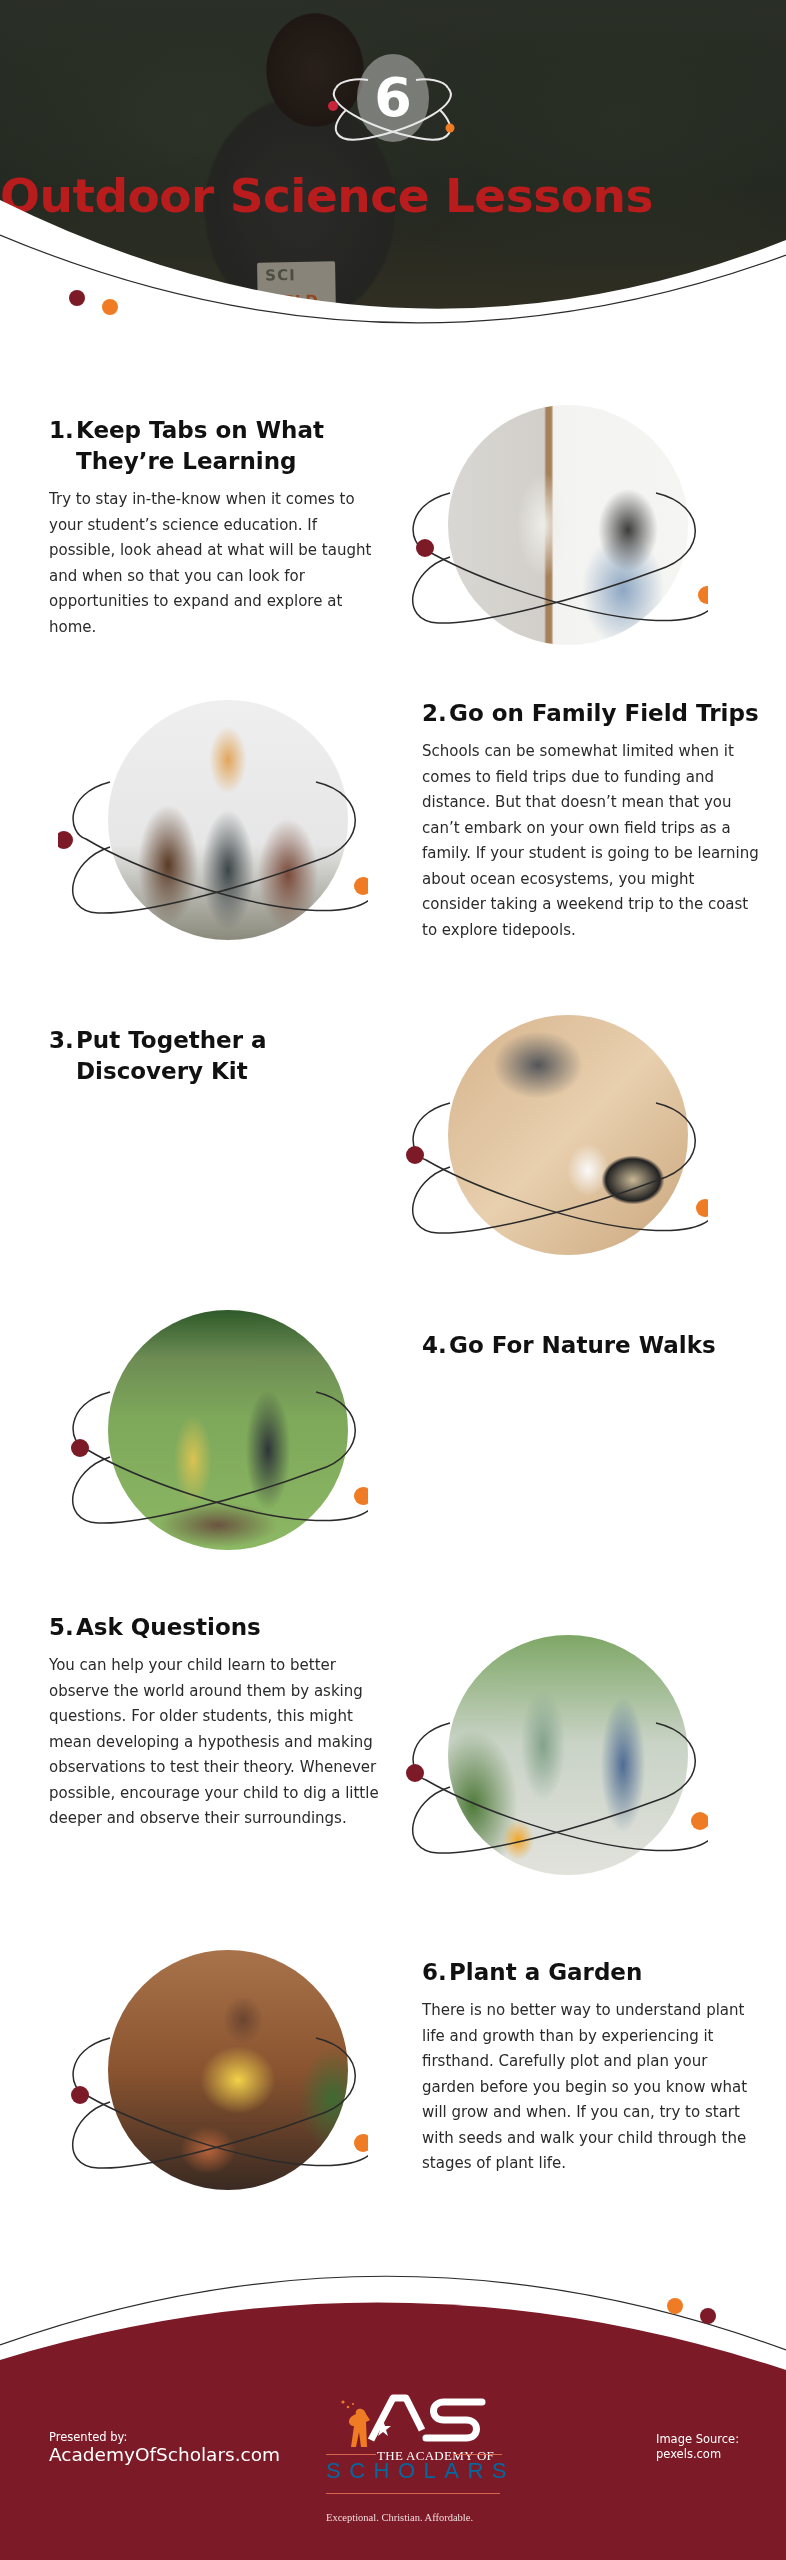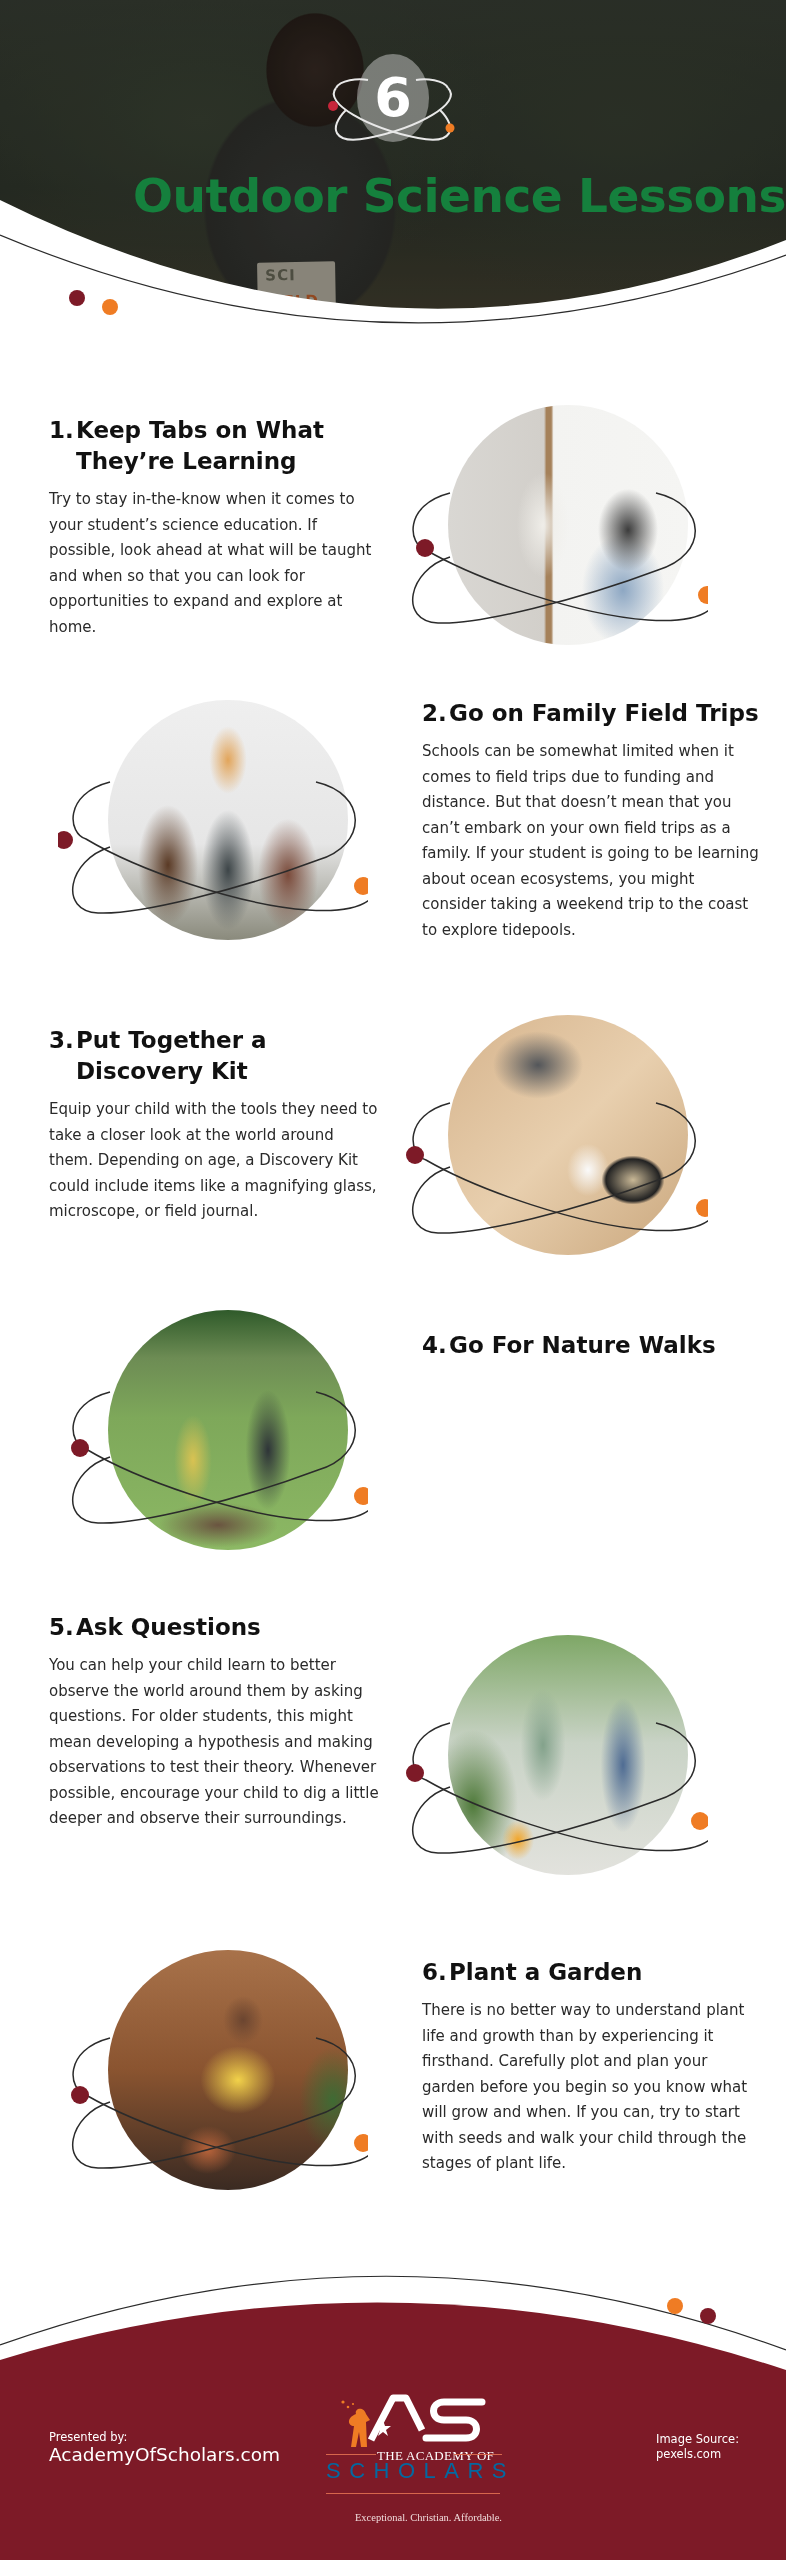--- a/index.html
+++ b/index.html
@@ -16,21 +16,21 @@
       radial-gradient(ellipse 420px 260px at 200px 120px, #3d4636 0%, transparent 70%),
       radial-gradient(ellipse 420px 260px at 620px 120px, #3a4234 0%, transparent 70%),
       linear-gradient(180deg, #3a4036 0%, #2f352c 55%, #4a4533 100%);
   }
   .hero-book { position: absolute; left: 258px; top: 262px; width: 78px; height: 110px; background: #bdb8a8; border-radius: 2px; transform: rotate(-1deg); }
   .hero-book span { position: absolute; left: 8px; font-weight: bold; font-size: 15px; letter-spacing: 1px; }
   .hero-shade { position: absolute; left: 0; top: 0; width: 786px; height: 340px; background: rgba(0,0,0,0.28); }
   .hero-curve { position: absolute; left: 0; top: 0; width: 786px; height: 340px; }
   .hero-badge { position: absolute; left: 328px; top: 48px; width: 130px; height: 110px; }
   .hero-badge-num { position: absolute; left: 343px; top: 68px; width: 100px; text-align: center; color: #fff; font-weight: bold; font-size: 54px; line-height: 60px; }
-  .hero-title { position: absolute; left: 0; top: 168px; width: 786px; text-align: right; color: #15803d; font-weight: bold; font-size: 47px; letter-spacing: -0.5px; }
+  .hero-title { position: absolute; left: 0; top: 168px; width: 786px; text-align: left; color: #b91c1c; font-weight: bold; font-size: 47px; letter-spacing: -0.5px; }
 
   
   .section { position: absolute; left: 0; width: 786px; }
   .sec-text { position: absolute; }
   .sec-heading { display: flex; font-weight: bold; font-size: 23px; line-height: 31px; color: #111; }
   .sec-heading .num { width: 27px; flex-shrink: 0; }
   .sec-body { margin-top: 10px; font-size: 15px; line-height: 25.5px; color: #2a2a2a; }
   .sec-figure { position: absolute; width: 310px; height: 260px; }
   .sec-photo { position: absolute; left: 50px; top: 10px; width: 240px; height: 240px; border-radius: 50%; overflow: hidden; }
   .sec-orbit { position: absolute; left: 0; top: 0; width: 310px; height: 260px; }
@@ -74,21 +74,21 @@
   .footer-svg { position: absolute; left: 0; top: 0; width: 786px; height: 320px; }
   .footer-left { position: absolute; left: 49px; top: 2430px; color: #fff; }
   .footer-left .lbl { font-size: 11.5px; line-height: 14px; }
   .footer-left .val { font-size: 18.5px; line-height: 22px; }
   .footer-right { position: absolute; left: 656px; top: 2432px; color: #fff; font-size: 11.5px; line-height: 15px; }
   .logo { position: absolute; left: 326px; top: 2392px; width: 176px; height: 140px; }
   .logo-as { position: absolute; left: 0; top: 0; width: 176px; height: 60px; }
   .logo-small { position: absolute; left: 51px; top: 56px; font-family: "Liberation Serif", serif; font-size: 13px; color: #fff; letter-spacing: 0.3px; }
   .logo-line { position: absolute; left: 0; width: 174px; height: 1px; background: #d7664c; }
   .logo-main { position: absolute; left: 0; top: 66px; width: 176px; text-align: center; font-family: Liberation Sans, sans-serif; font-size: 22px; color: #0369a1; letter-spacing: 8.5px; }
-  .logo-tag { position: absolute; left: 0; top: 120px; width: 176px; text-align: right; font-family: "Liberation Serif", serif; font-size: 10.5px; color: #f0dcdc; }
+  .logo-tag { position: absolute; left: 0; top: 120px; width: 176px; text-align: left; font-family: "Liberation Serif", serif; font-size: 10.5px; color: #f0dcdc; }
 </style>
 </head>
 <body>
 
 <header class="hero">
   <div class="hero-photo"></div>
   <div class="hero-book">
     <span style="top:4px;color:#6b6b5a">SCI</span>
     <span style="top:30px;color:#c9652e">FIELD</span>
     <span style="top:60px;color:#4d4d43">BOOK</span>
@@ -152,21 +152,20 @@
     <p class="sec-body">Schools can be somewhat limited when it comes to field trips due to funding and distance. But that doesn’t mean that you can’t embark on your own field trips as a family. If your student is going to be learning about ocean ecosystems, you might consider taking a weekend trip to the coast to explore tidepools.</p>
   </div>
 </section>
 
 <section class="section" style="top:1010px;height:260px">
   <div class="sec-text" style="left:49px;top:15px;width:330px">
     <h2 class="sec-heading">
       <span class="num">3.</span>
       <span>Put Together a Discovery Kit</span>
     </h2>
-    <p class="sec-body">Equip your child with the tools they need to take a closer look at the world around them. Depending on age, a Discovery Kit could include items like a magnifying glass, microscope, or field journal.</p>
   </div>
   <div class="sec-figure" style="left:398px;top:-5px">
     <div class="sec-photo ph3"></div>
     <svg class="sec-orbit" viewBox="0 0 310 260">
       <path d="M 52 98 C 5 110, 10 150, 28 155 C 80 185, 180 220, 250 225 C 320 230, 325 200, 310 200" fill="none" stroke="#2b2b2b" stroke-width="1.5"></path>
       <path d="M 258 98 C 310 110, 310 160, 260 175 C 180 205, 80 230, 40 228 C 0 226, 10 175, 52 162" fill="none" stroke="#2b2b2b" stroke-width="1.5"></path>
       <circle cx="17" cy="150" r="9" fill="#7d1a27"></circle>
       <circle cx="307" cy="203" r="9" fill="#ef7c24"></circle>
     </svg>
   </div>

